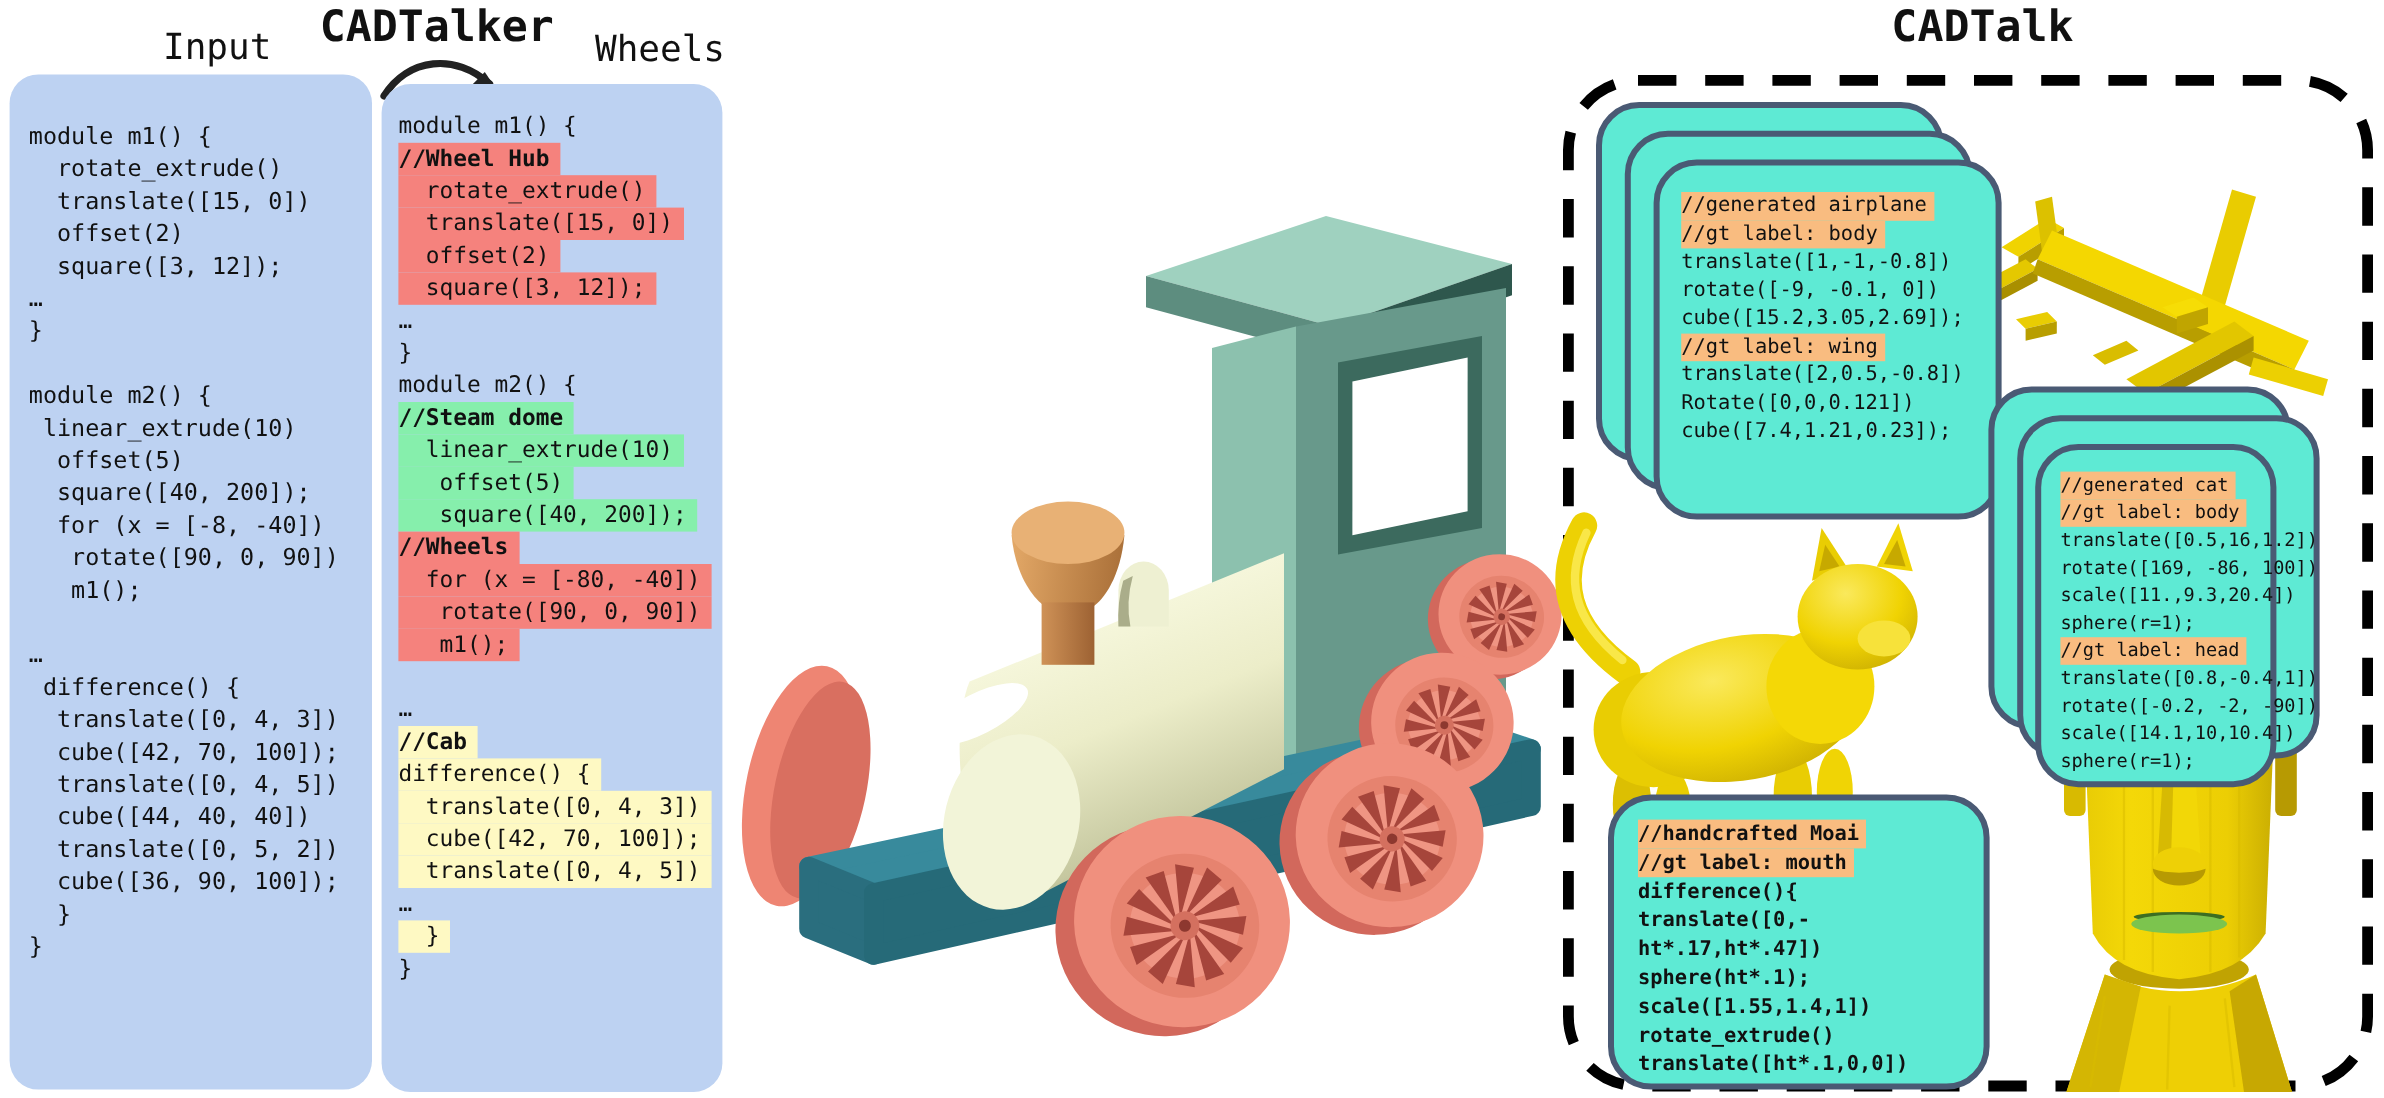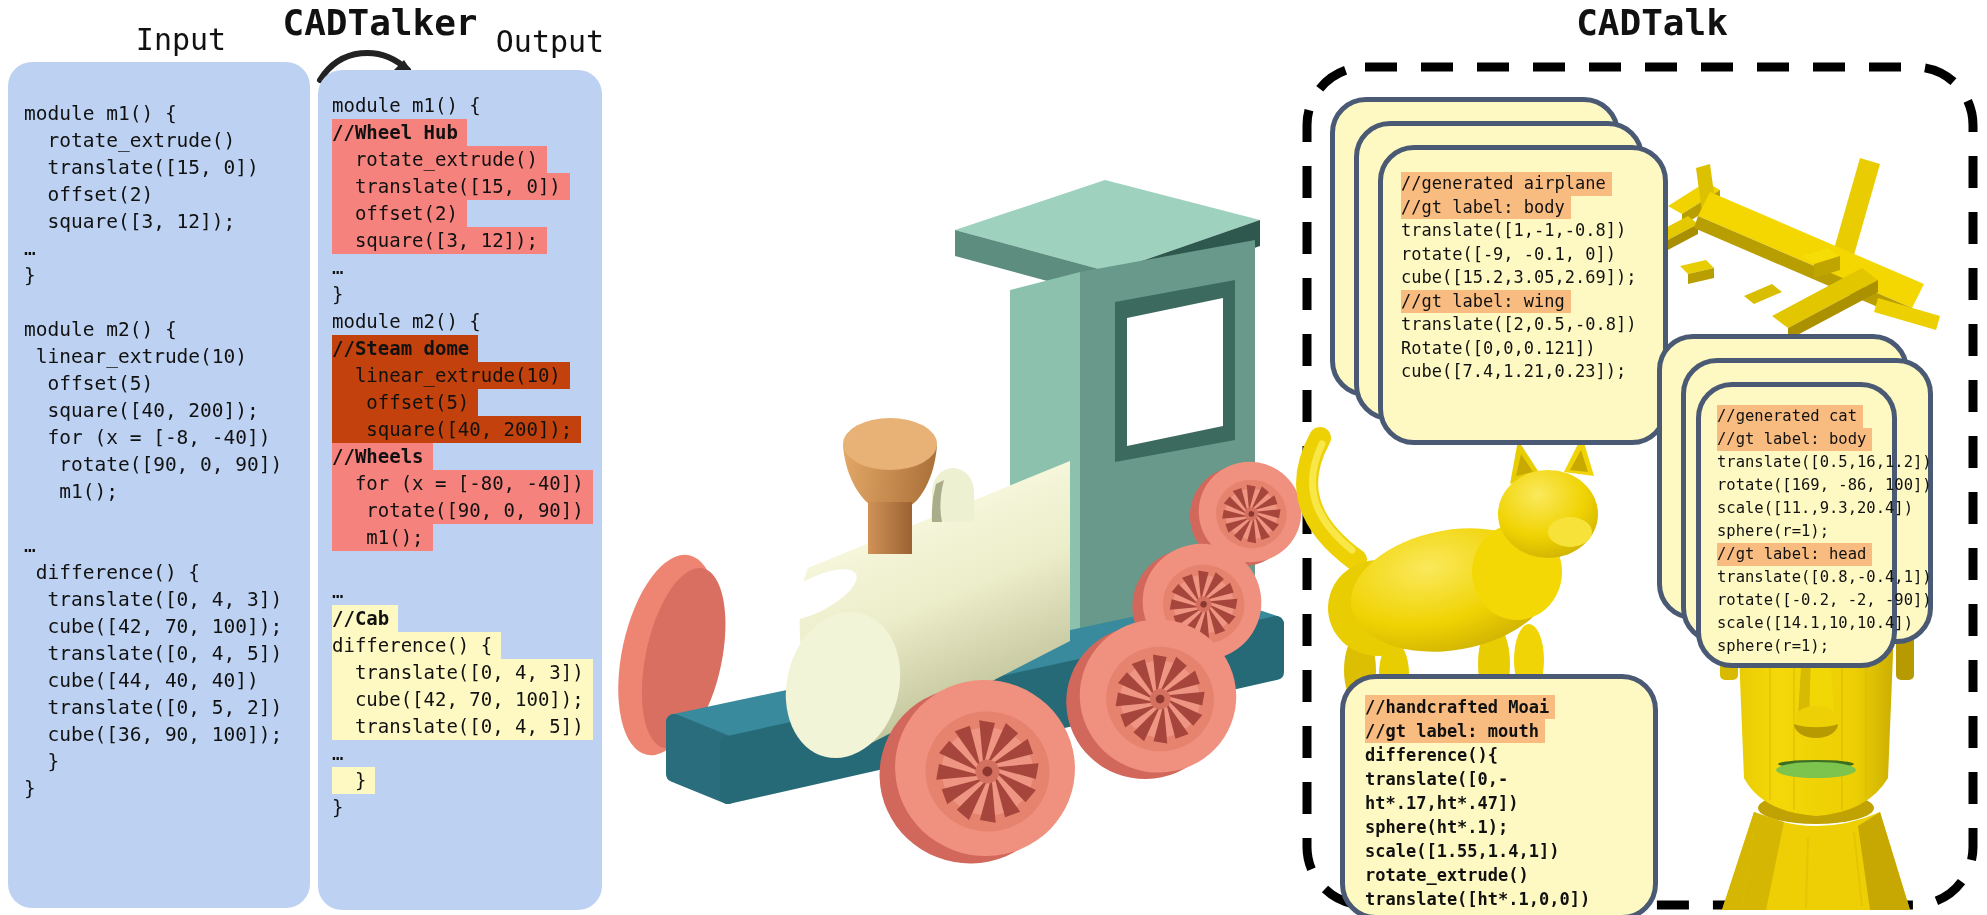--- a/index.html
+++ b/index.html
@@ -9,37 +9,37 @@
   .fig-label{font-size:30px;transform:translateX(-50%);white-space:nowrap;}
   .fig-title{font-size:36px;font-weight:bold;transform:translateX(-50%);white-space:nowrap;}
   .code-block{background:#bdd2f2;border-radius:24px;box-sizing:border-box;}
   .code{white-space:pre;}
   #input-code{padding:38px 0 0 16px;font-size:19.5px;line-height:27px;}
   #output-code{padding:22px 0 0 14px;font-size:19px;line-height:27px;}
   .code-line{white-space:pre;}
   .line-text{white-space:pre;display:inline-block;}
   .bold{font-weight:bold;}
   .h-red  > .line-text{background:#f5827d;padding-right:9px;}
-  .h-orange> .line-text{background:#c2410c;padding-right:9px;}
+  .h-orange> .line-text{background:#86efac;padding-right:9px;}
   .h-green> .line-text{background:#fef9c3;padding-right:9px;}
-  .card{position:absolute;background:#fef9c3;border:5px solid #4a5a74;border-radius:36px;box-sizing:border-box;margin-top:12px;}
+  .card{position:absolute;background:#5eead4;border:5px solid #4a5a74;border-radius:36px;box-sizing:border-box;}
   .card .h-orange > .line-text{background:#f9bc80;padding-right:6px;}
   #airplane-card-code{padding:22px 0 0 18px;font-size:17px;line-height:23.5px;}
   #cat-card-code{padding:18px 0 0 16px;font-size:15.5px;line-height:23px;}
   #moai-card-code{padding:16px 0 0 20px;font-size:17px;line-height:24px;}
   svg{display:block;}
   .render{z-index:2;}
   .cardz{z-index:3;}
 </style>
 </head>
 <body>
 
 <div class="abs fig-label" style="left:181px;top:22px;">Input</div>
-<div class="abs fig-title" style="left:380px;top:2px;text-align:center;">CADTalker</div>
-<div class="abs fig-label" style="left:550px;top:24px;">Output</div>
+<div class="abs fig-title" style="left:364px;top:2px;text-align:center;">CADTalker</div>
+<div class="abs fig-label" style="left:550px;top:24px;">Wheels</div>
 <div class="abs fig-title" style="left:1652px;top:2px;">CADTalk</div>
 
 <svg class="abs" style="left:312px;top:40px;" width="112" height="56" viewBox="0 0 112 56">
   <path d="M8,40 C28,8 68,4 96,30" fill="none" stroke="#222" stroke-width="6" stroke-linecap="round"></path>
   <polygon points="104,38 80,32 92,20" fill="#222"></polygon>
 </svg>
 
 <div class="abs code-block" style="left:8px;top:62px;width:302px;height:846px;">
   <div id="input-code" class="code"><div class="code-line"><span class="line-text">module m1() {</span></div><div class="code-line"><span class="line-text">  rotate_extrude()</span></div><div class="code-line"><span class="line-text">  translate([15, 0])</span></div><div class="code-line"><span class="line-text">  offset(2)</span></div><div class="code-line"><span class="line-text">  square([3, 12]);</span></div><div class="code-line"><span class="line-text">…</span></div><div class="code-line"><span class="line-text">}</span></div><div class="code-line"><span class="line-text" style="background: transparent;">&nbsp;</span></div><div class="code-line"><span class="line-text">module m2() {</span></div><div class="code-line"><span class="line-text"> linear_extrude(10)</span></div><div class="code-line"><span class="line-text">  offset(5)</span></div><div class="code-line"><span class="line-text">  square([40, 200]);</span></div><div class="code-line"><span class="line-text">  for (x = [-8, -40])</span></div><div class="code-line"><span class="line-text">   rotate([90, 0, 90])</span></div><div class="code-line"><span class="line-text">   m1();</span></div><div class="code-line"><span class="line-text" style="background: transparent;">&nbsp;</span></div><div class="code-line"><span class="line-text">…</span></div><div class="code-line"><span class="line-text"> difference() {</span></div><div class="code-line"><span class="line-text">  translate([0, 4, 3])</span></div><div class="code-line"><span class="line-text">  cube([42, 70, 100]);</span></div><div class="code-line"><span class="line-text">  translate([0, 4, 5])</span></div><div class="code-line"><span class="line-text">  cube([44, 40, 40])</span></div><div class="code-line"><span class="line-text">  translate([0, 5, 2])</span></div><div class="code-line"><span class="line-text">  cube([36, 90, 100]);</span></div><div class="code-line"><span class="line-text">  }</span></div><div class="code-line"><span class="line-text">}</span></div></div>
 </div>

